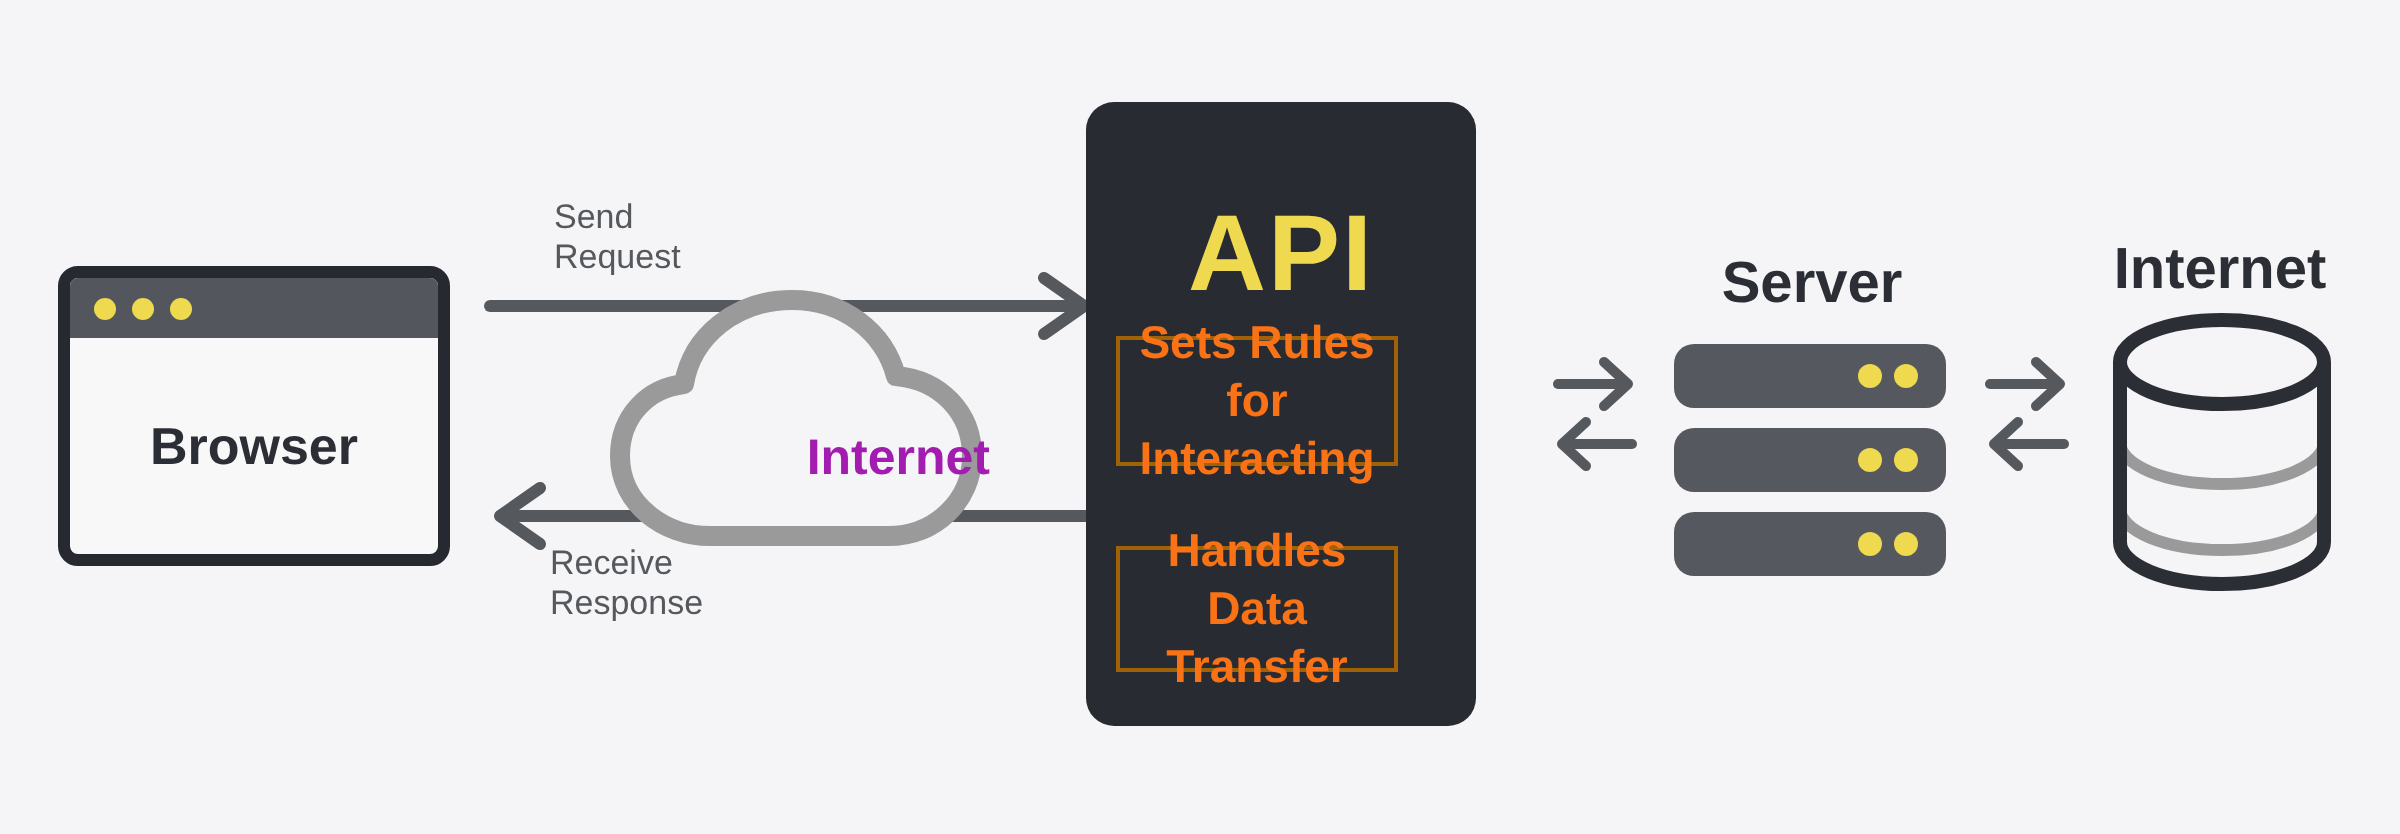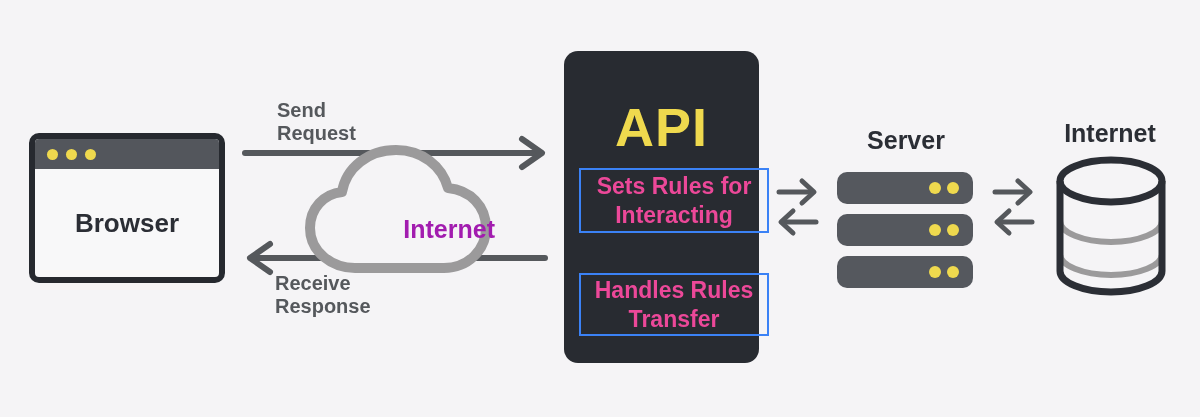--- a/index.html
+++ b/index.html
@@ -24,60 +24,60 @@
     display: flex; align-items: center; gap: 8px; padding-left: 12px;
   }
   .window-dot { width: 11px; height: 11px; border-radius: 50%; background: #efd94e; }
   .browser-body {
     flex: 1; display: flex; align-items: center; justify-content: center;
   }
   .browser-label { font-size: 26px; font-weight: 700; color: #2b2e35; }
 
   
   .flow-label {
-    font-size: 20px; font-weight: 700; color: #55585c;
+    font-size: 17px; font-weight: 400; color: #55585c;
     line-height: 1.15; white-space: pre-line;
   }
   .send-label { left: 277px; top: 99px; }
   .receive-label { left: 275px; top: 272px; }
 
   
   .arrow-layer { left: 0; top: 0; pointer-events: none; }
 
   
   .cloud-svg { left: 300px; top: 142px; }
   .internet-label {
     left: 300px; top: 215px; width: 195px; text-align: right;
     font-size: 25px; font-weight: 700; color: #a21caf;
   }
 
   
   .api-panel {
-    left: 564px; top: 51px; width: 195px; height: 312px;
+    left: 543px; top: 51px; width: 195px; height: 312px;
     background: #282b31; border-radius: 14px;
   }
   .api-title {
     position: absolute; left: 0; top: 76px; width: 100%;
     text-align: center; font-size: 54px; line-height: 0;
     font-weight: 700; color: #efd94e; letter-spacing: 1px;
   }
   .api-fn-box {
-    position: absolute; left: 15px; width: 190px;
-    border: 2px solid #3b82f6;
+    position: absolute; left: 15px; width: 141px;
+    border: 2px solid #a16207;
     display: flex; align-items: center; justify-content: center;
-    text-align: center; color: #ec4899;
+    text-align: center; color: #f97316;
     font-size: 23px; font-weight: 700; line-height: 1.25;
     white-space: pre-line;
   }
   .api-fn-1 { top: 117px; height: 65px; }
   .api-fn-2 { top: 222px; height: 63px; }
 
   
   .server-label, .database-label {
-    font-size: 25px; font-weight: 700; color: #2b2e35; text-align: center;
+    font-size: 29px; font-weight: 700; color: #2b2e35; text-align: center;
   }
   .server-label { left: 838px; top: 126px; width: 136px; }
   .server-rack {
     left: 837px; width: 136px; height: 32px;
     background: #55585e; border-radius: 10px;
     display: flex; align-items: center; justify-content: flex-end;
     gap: 6px; padding-right: 14px;
   }
   .rack-1 { top: 172px; } .rack-2 { top: 214px; } .rack-3 { top: 256px; }
   .server-led { width: 12px; height: 12px; border-radius: 50%; background: #efd94e; }
@@ -137,21 +137,21 @@
            C 170 48 186 64 186 86
            C 186 108 168 126 144 126
            Z" fill="#f5f4f6" stroke="#9b9a9b" stroke-width="10" stroke-linejoin="round"></path>
 </svg>
 <div class="abs internet-label">Internet</div>
 
 <div class="abs api-panel">
   <div class="api-title">API</div>
   <div class="api-fn-box api-fn-1">Sets Rules for
 Interacting</div>
-  <div class="api-fn-box api-fn-2">Handles Rules
+  <div class="api-fn-box api-fn-2">Handles Data
 Transfer</div>
 </div>
 
 <div class="abs server-label">Server</div>
 <div class="abs server-rack rack-1">
   <span class="server-led"></span>
   <span class="server-led"></span>
 </div>
 <div class="abs server-rack rack-2">
   <span class="server-led"></span>

